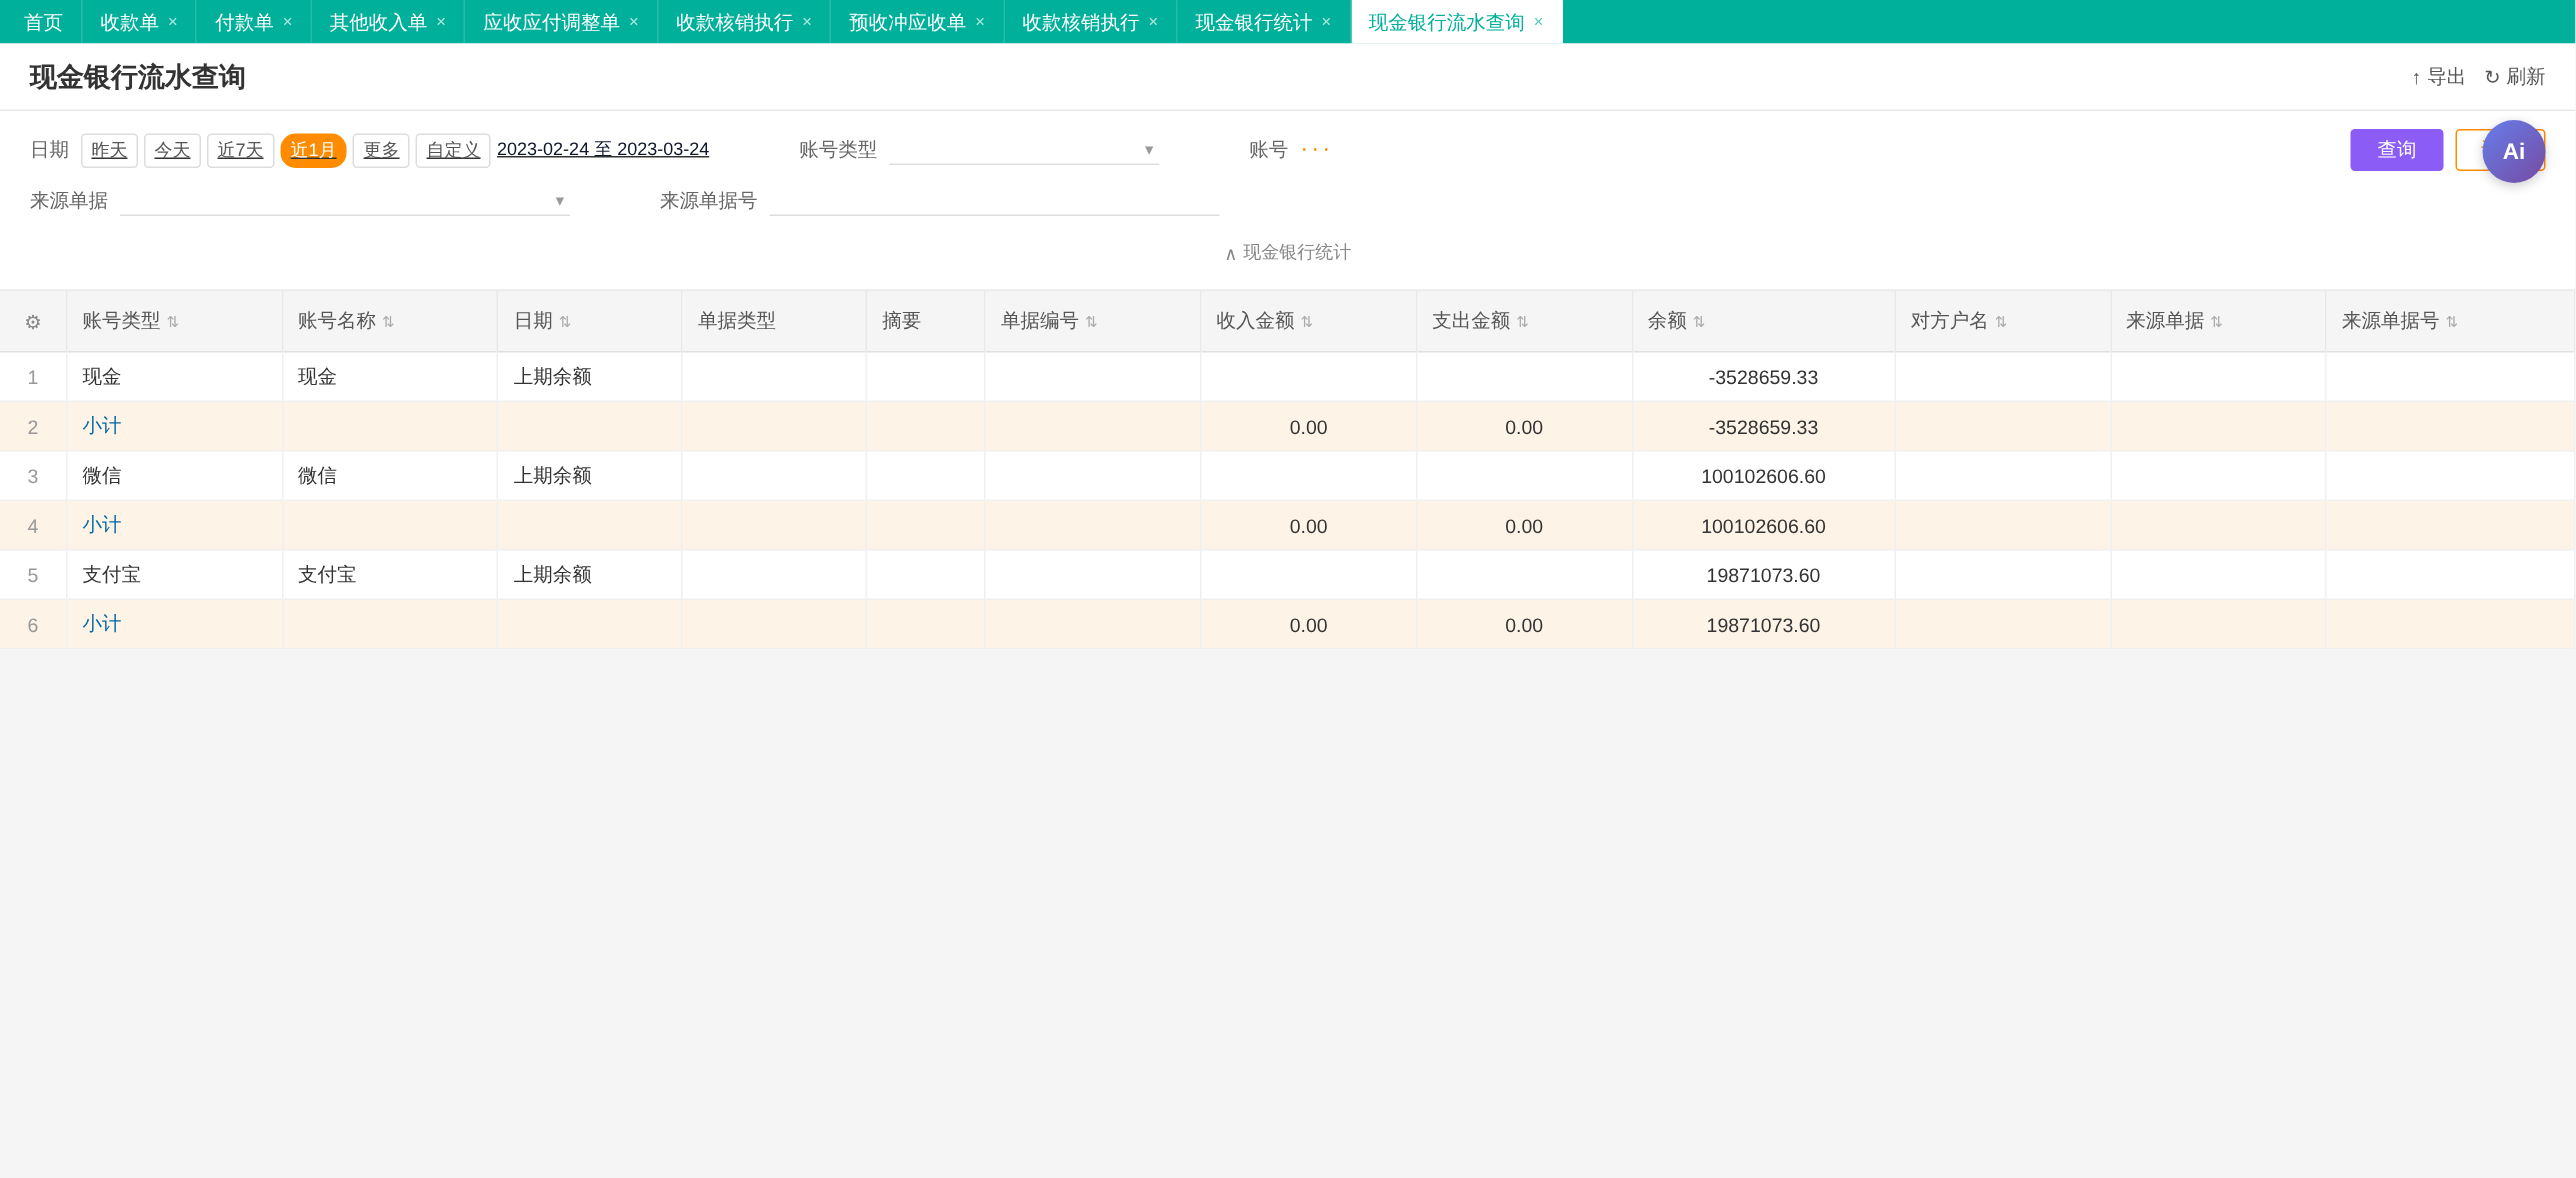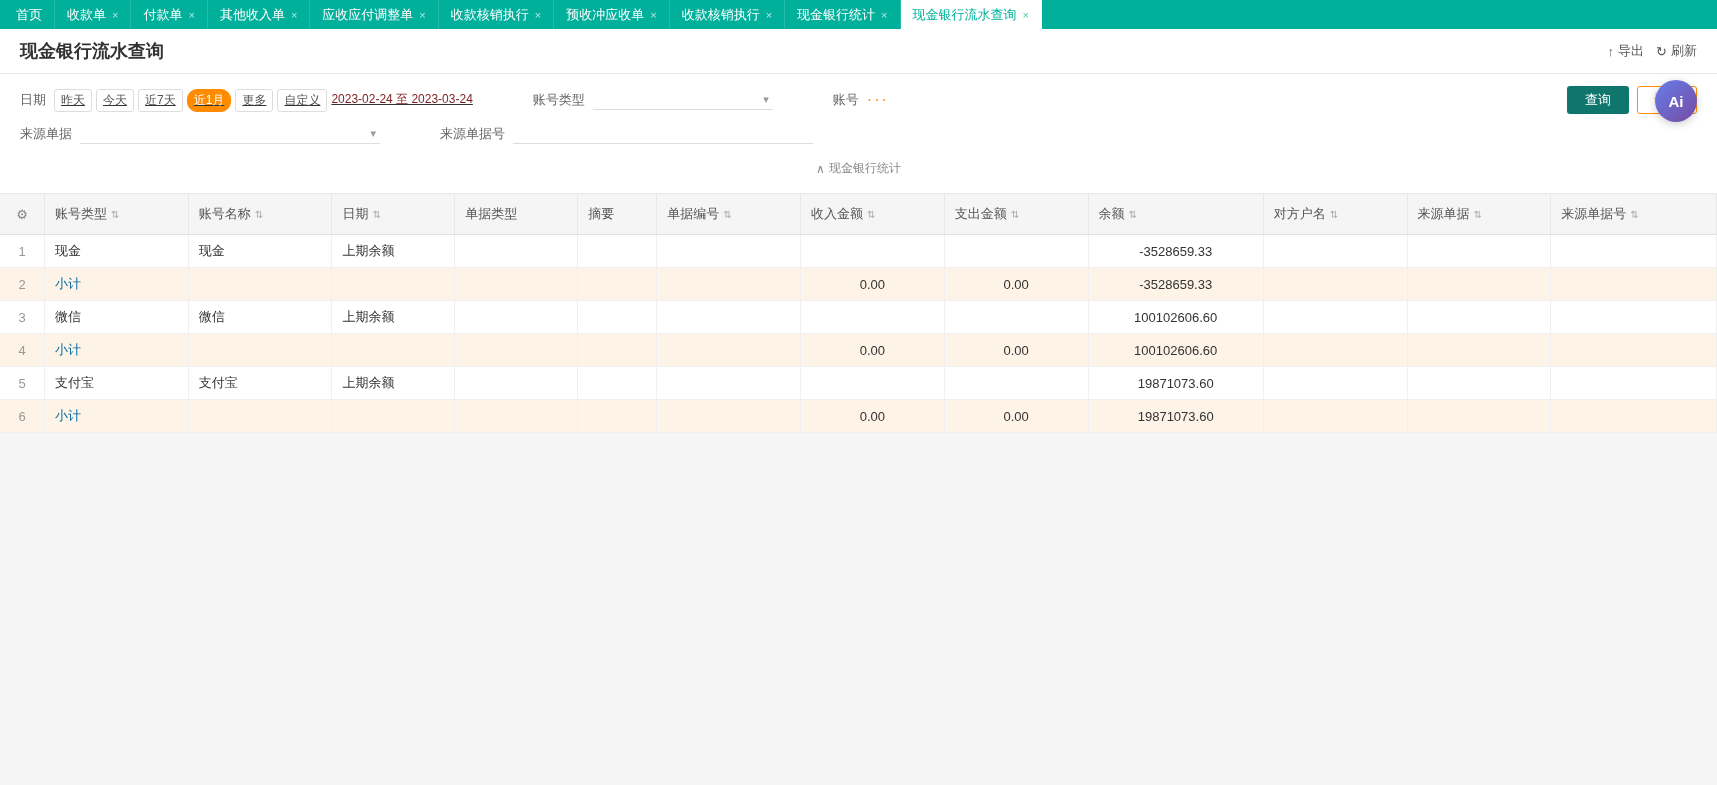--- a/index.html
+++ b/index.html
@@ -100,21 +100,21 @@
       color: #555;
       background: #fff;
     }
     .date-btn.active {
       background: #ff8c00;
       color: #fff;
       border-color: #ff8c00;
       border-radius: 10px;
     }
     .date-range {
-      color: #7f1d1d;
+      color: #0f172a;
       font-size: 12px;
       margin-top: 2px;
       margin-left: 4px;
     }
     .select-wrapper {
       position: relative;
       display: inline-flex;
       align-items: center;
       border-bottom: 1px solid #ddd;
       min-width: 180px;
@@ -147,21 +147,21 @@
       min-width: 160px;
       background: transparent;
     }
     .dots-btn {
       color: #ff8c00;
       cursor: pointer;
       font-size: 16px;
       letter-spacing: 2px;
     }
     .query-btn {
-      background: #0f766e;
+      background: #8b5cf6;
       color: #fff;
       border: none;
       padding: 5px 18px;
       border-radius: 3px;
       cursor: pointer;
       font-size: 13px;
     }
     .settings-btn {
       background: #fff;
       color: #ff8c00;

